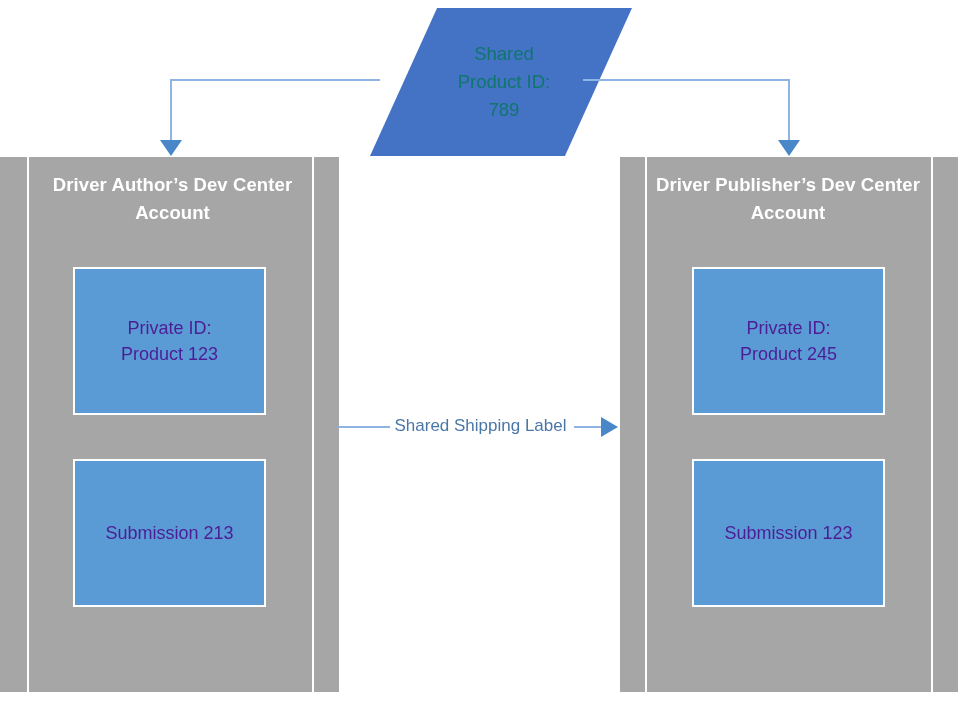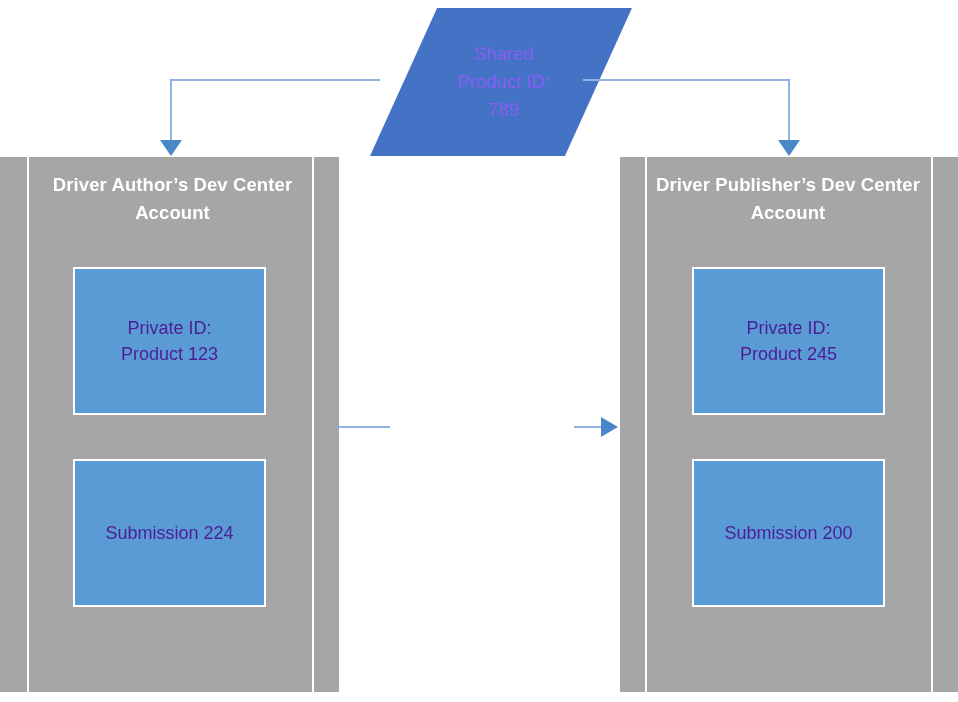--- a/index.html
+++ b/index.html
@@ -90,21 +90,21 @@
     background: #4472c4;
     clip-path: polygon(18.0% 100%, 0% 100%, 25.6% 0%, 100% 0%, 74.4% 100%);
   }
   #shared-id-shape .para-text {
     position: absolute;
     inset: 0;
     display: flex;
     align-items: center;
     justify-content: center;
     text-align: center;
-    color: #8b5cf6;
+    color: #0f766e;
     font-size: 18.5px;
     line-height: 28px;
     white-space: pre-line;
     padding-left: 6px;
     box-sizing: border-box;
   }
 
   
   .conn {
     position: absolute;
@@ -179,35 +179,36 @@
   </div>
   <div class="band-sep" style="left:27px;"></div>
   <div class="band-sep" style="left:312px;"></div>
 
   <div class="item-box" id="box-left-product">
     <span class="box-label">Private ID:
 Product 123</span>
   </div>
 
   <div class="item-box" id="box-left-submission">
-    <span class="box-label">Submission 224</span>
+    <span class="box-label">Submission 213</span>
   </div>
 
   <div class="account-container" id="account-right">
     <div class="account-title">Driver Publisher’s Dev Center Account</div>
   </div>
   <div class="band-sep" style="left:645px;"></div>
   <div class="band-sep" style="left:931px;"></div>
 
   <div class="item-box" id="box-right-product">
     <span class="box-label">Private ID:
 Product 245</span>
   </div>
 
   <div class="item-box" id="box-right-submission">
-    <span class="box-label">Submission 200</span>
+    <span class="box-label">Submission 123</span>
   </div>
 
   <div class="conn conn-h" id="mid-line-left"></div>
   <div class="conn conn-h" id="mid-line-right"></div>
+  <div id="mid-label">Shared Shipping Label</div>
   <div class="arrow-right" id="mid-arrowhead"></div>
 
 </div>
 
 </body></html>

